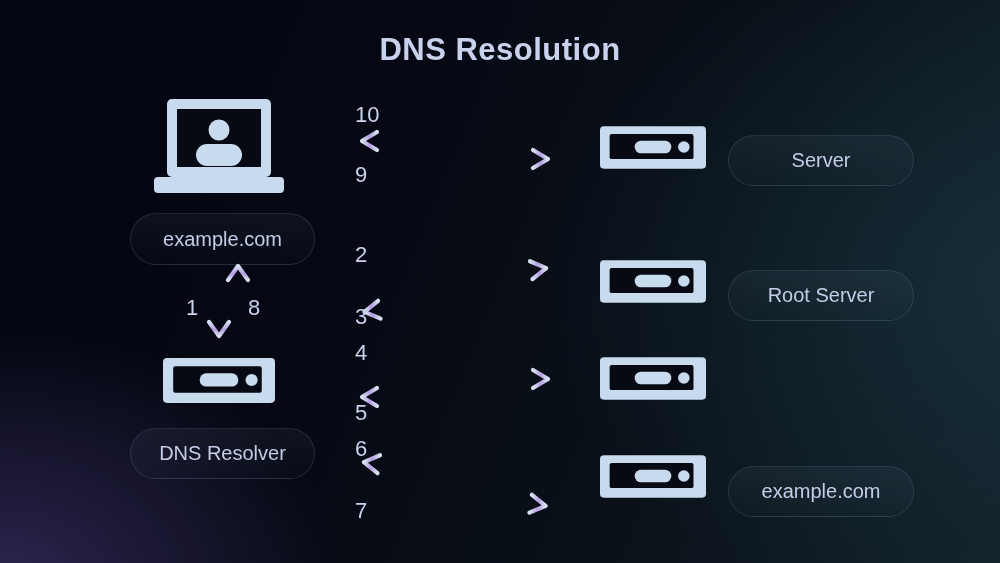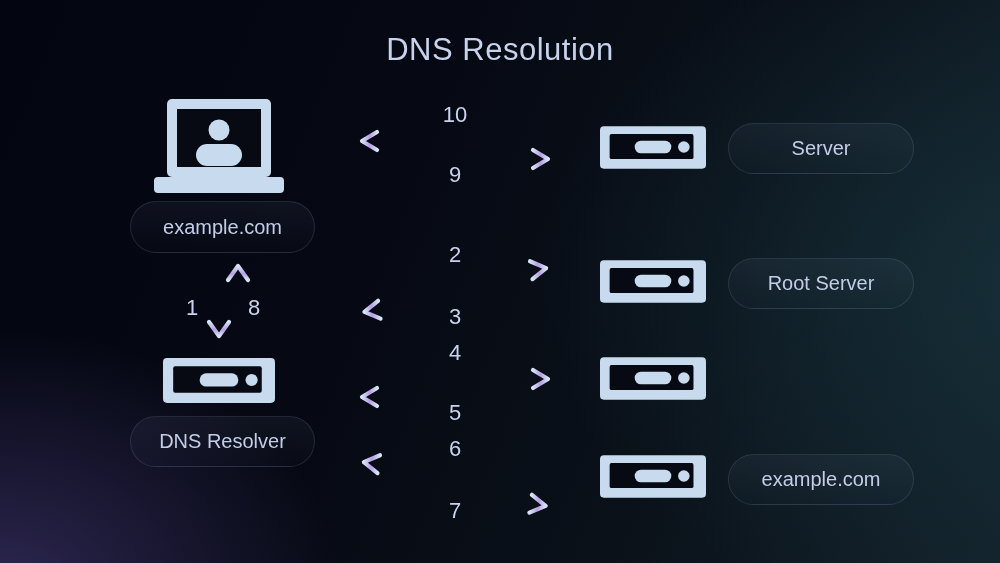--- a/index.html
+++ b/index.html
@@ -6,30 +6,30 @@
   .stage{
     position:relative;width:1000px;height:563px;overflow:hidden;
     font-family:"Liberation Sans", sans-serif;
     background:
       radial-gradient(55% 75% at 0% 105%, rgba(50,42,88,0.90) 0%, rgba(50,42,88,0.0) 62%),
       radial-gradient(75% 95% at 105% 50%, rgba(24,52,62,0.75) 0%, rgba(24,52,62,0.0) 68%),
       linear-gradient(112deg,#030510 0%,#060913 38%,#0a1119 68%,#13212a 100%);
   }
   .title{
     position:absolute;top:32px;left:0;width:1000px;text-align:center;
-    font-size:31px;font-weight:400;color:#c8d2ec;letter-spacing:0.5px;
+    font-size:31px;font-weight:700;color:#c8d2ec;letter-spacing:0.5px;
   }
   .pill{
     position:absolute;display:flex;align-items:center;justify-content:center;
     border-radius:26px;
     border:1px solid rgba(150,170,205,0.17);
     background:linear-gradient(180deg, rgba(150,170,205,0.07), rgba(150,170,205,0.015));
-    color:#c3cde7;font-size:20px;
+    color:#c3cde7;font-size:20px;margin-top:12px;
   }
-  .num{position:absolute;width:100%;text-align:center;color:#c9d3ee;font-size:22px;}
+  .num{position:absolute;width:100%;text-align:left;color:#c9d3ee;font-size:22px;}
   .vnum{position:absolute;color:#c9d3ee;font-size:22px;}
   .icon-svg{position:absolute;display:block;}
   .arrow-row{position:absolute;left:355px;width:200px;}
   .arrow-stack{position:absolute;left:0;width:200px;}
   .h-arrow{display:block;}
   svg .stroke-grad{stroke:url(#agrad);stroke-width:4.2;fill:none;stroke-linecap:round;stroke-linejoin:round;}
   svg .stroke-gradv{stroke:url(#agradv);stroke-width:4.2;fill:none;stroke-linecap:round;stroke-linejoin:round;}
 </style>
 </head>
 <body>

